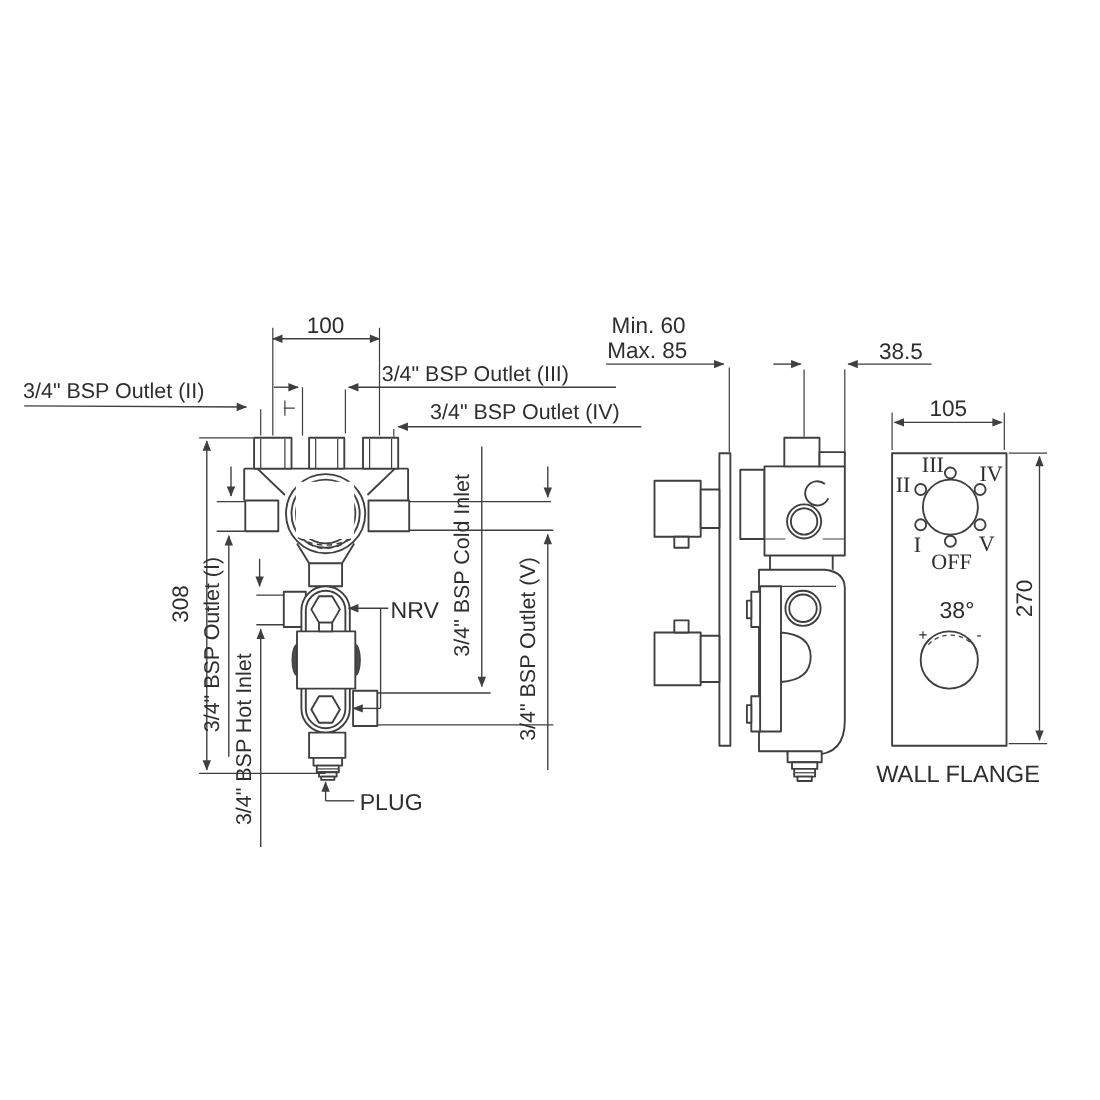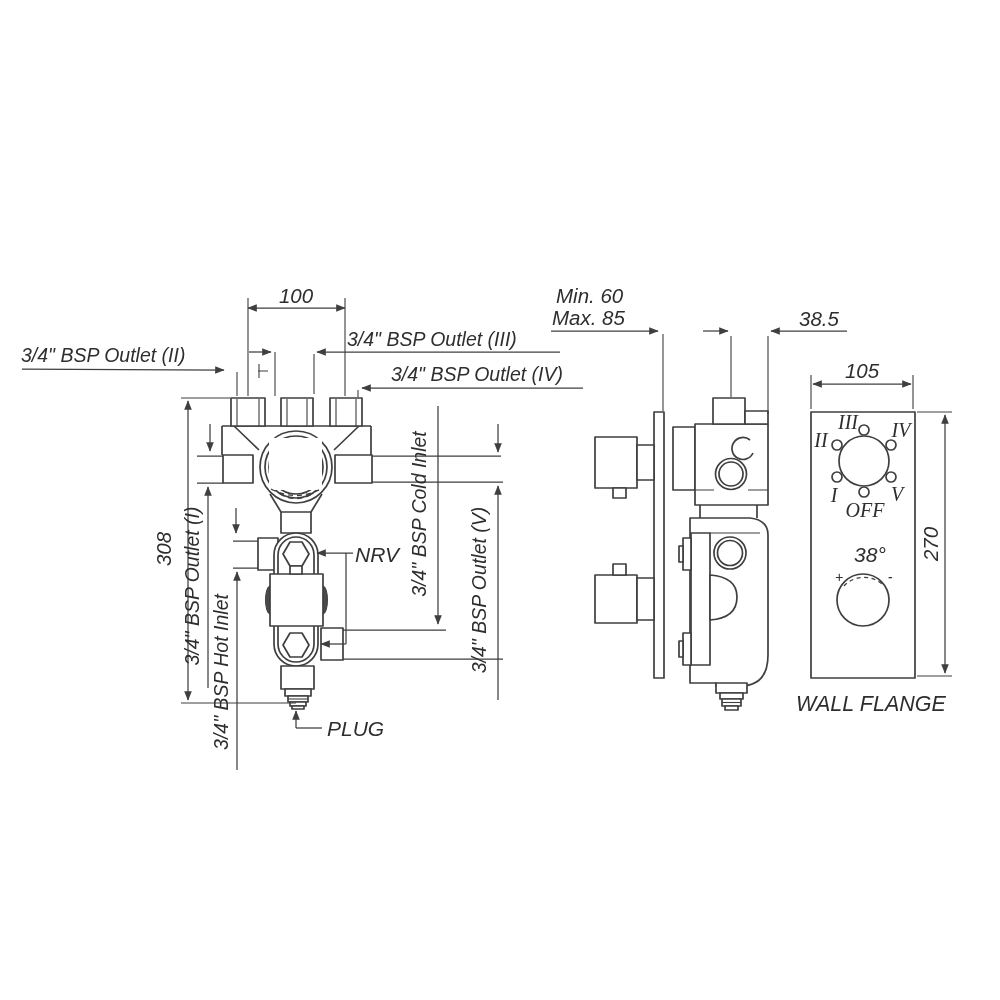--- a/index.html
+++ b/index.html
@@ -1,17 +1,17 @@
 <!DOCTYPE html>
 <html><head>
 <meta charset="utf-8">
 <style>
   html,body{margin:0;padding:0;background:#ffffff;}
   #stage{position:relative;width:1000px;height:1000px;background:#fff;overflow:hidden;
-         font-family:"Liberation Sans",sans-serif;font-style:italic;}
+         font-family:"Liberation Sans",sans-serif;}
   svg{position:absolute;left:0;top:0;}
   .ln{fill:none;stroke:#3f3f3f;stroke-width:1.7;stroke-linejoin:round;stroke-linecap:butt;}
   .lnw{fill:#ffffff;stroke:#3f3f3f;stroke-width:1.7;stroke-linejoin:round;}
   .dim{fill:none;stroke:#3f3f3f;stroke-width:1.25;}
   .thin{fill:none;stroke:#3f3f3f;stroke-width:1.1;}
   .dash{fill:none;stroke:#3f3f3f;stroke-width:1.4;stroke-dasharray:5 4;}
   .oring{fill:#4a4a4a;stroke:#3f3f3f;stroke-width:1;}
   text{fill:#2e2e2e;}
   .lbl{font-family:"Liberation Sans",sans-serif;font-size:19.5px;}
   .num{font-family:"Liberation Sans",sans-serif;font-size:20.5px;}

